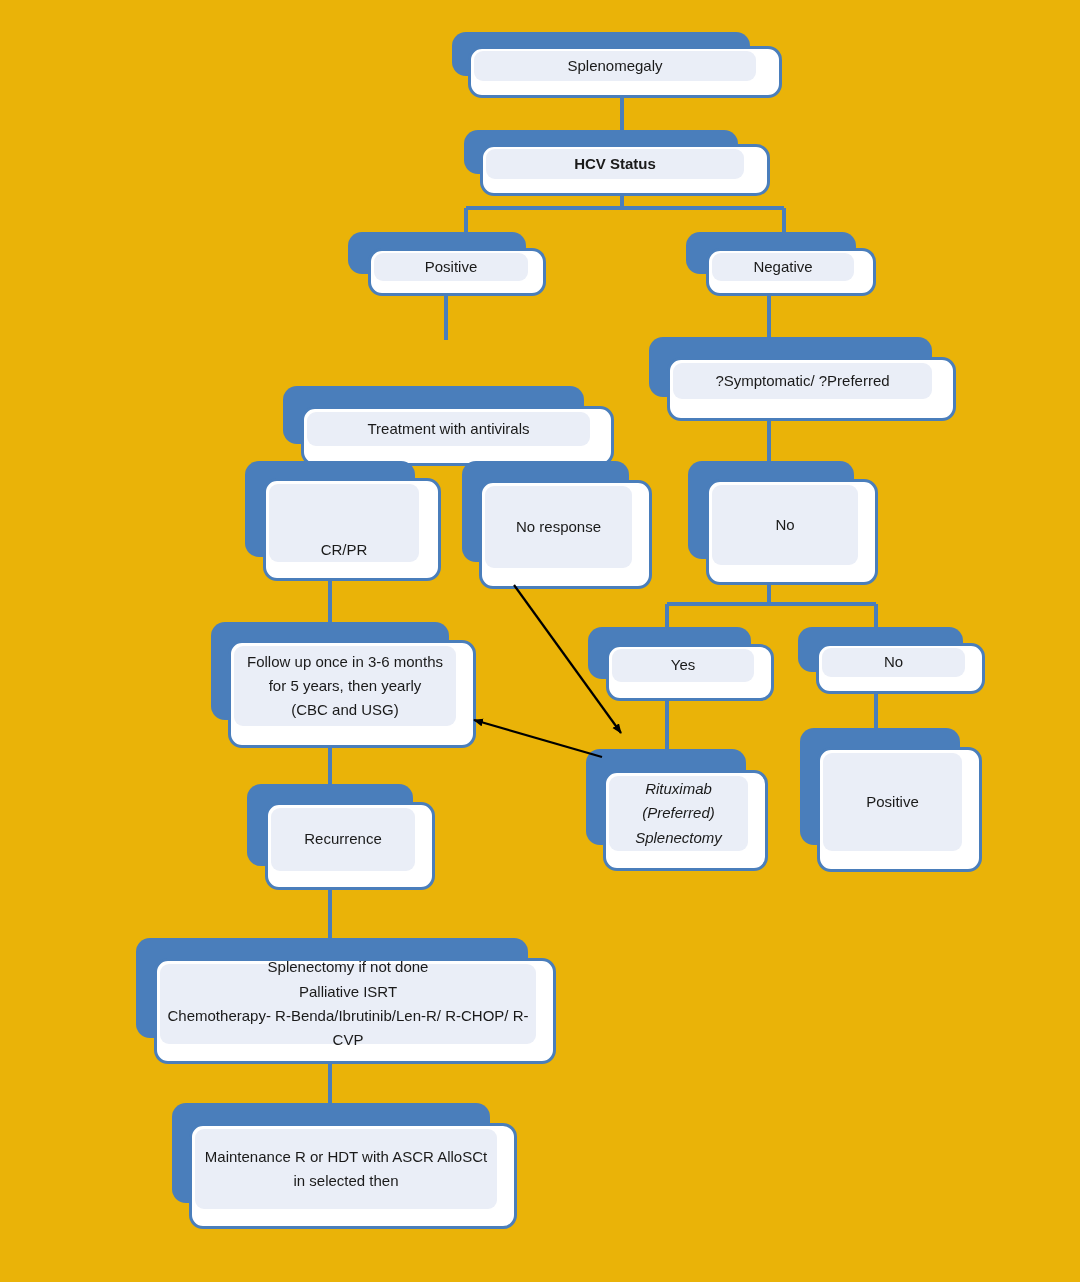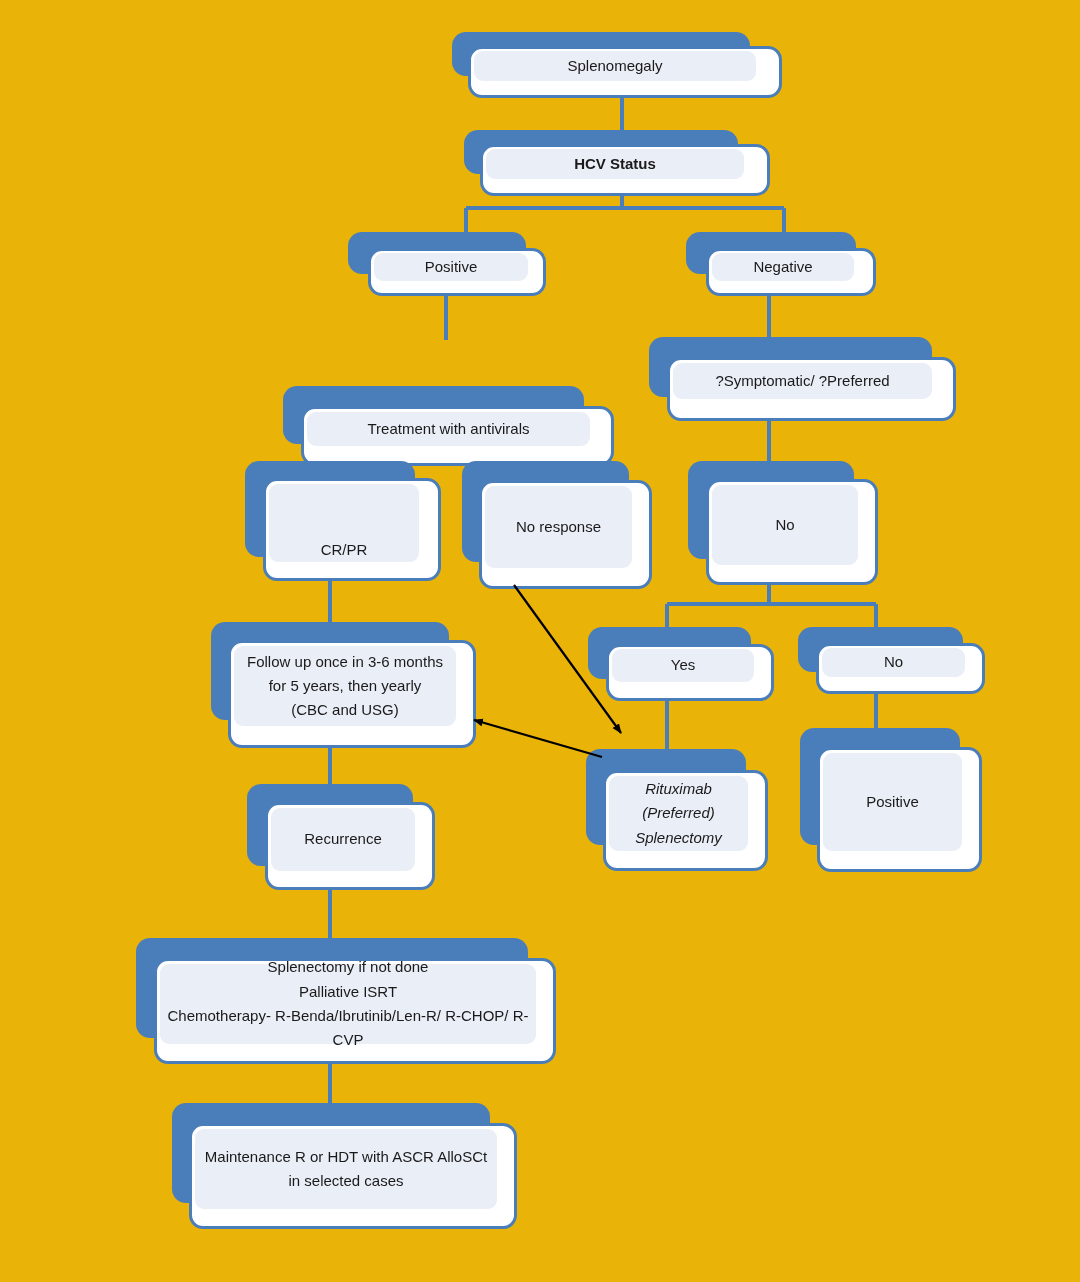--- a/index.html
+++ b/index.html
@@ -259,17 +259,17 @@
       <div class="label">Splenectomy if not done
 Palliative ISRT
 Chemotherapy- R-Benda/Ibrutinib/Len-R/ R-CHOP/ R-CVP</div>
     </div>
   </div>
 
   <div class="node wide" style="left:172px; top:1103px; width:345px; height:126px;">
     <div class="shadow" style="width:318px; height:100px;"></div>
     <div class="frame" style="left:17px; top:20px; width:328px; height:106px;"></div>
     <div class="inner" style="left:23px; top:26px; width:302px; height:80px;">
-      <div class="label">Maintenance R or HDT with ASCR AlloSCt in selected cases</div>
+      <div class="label">Maintenance R or HDT with ASCR AlloSCt in selected then</div>
     </div>
   </div>
 
 </div>
 
 </body></html>

